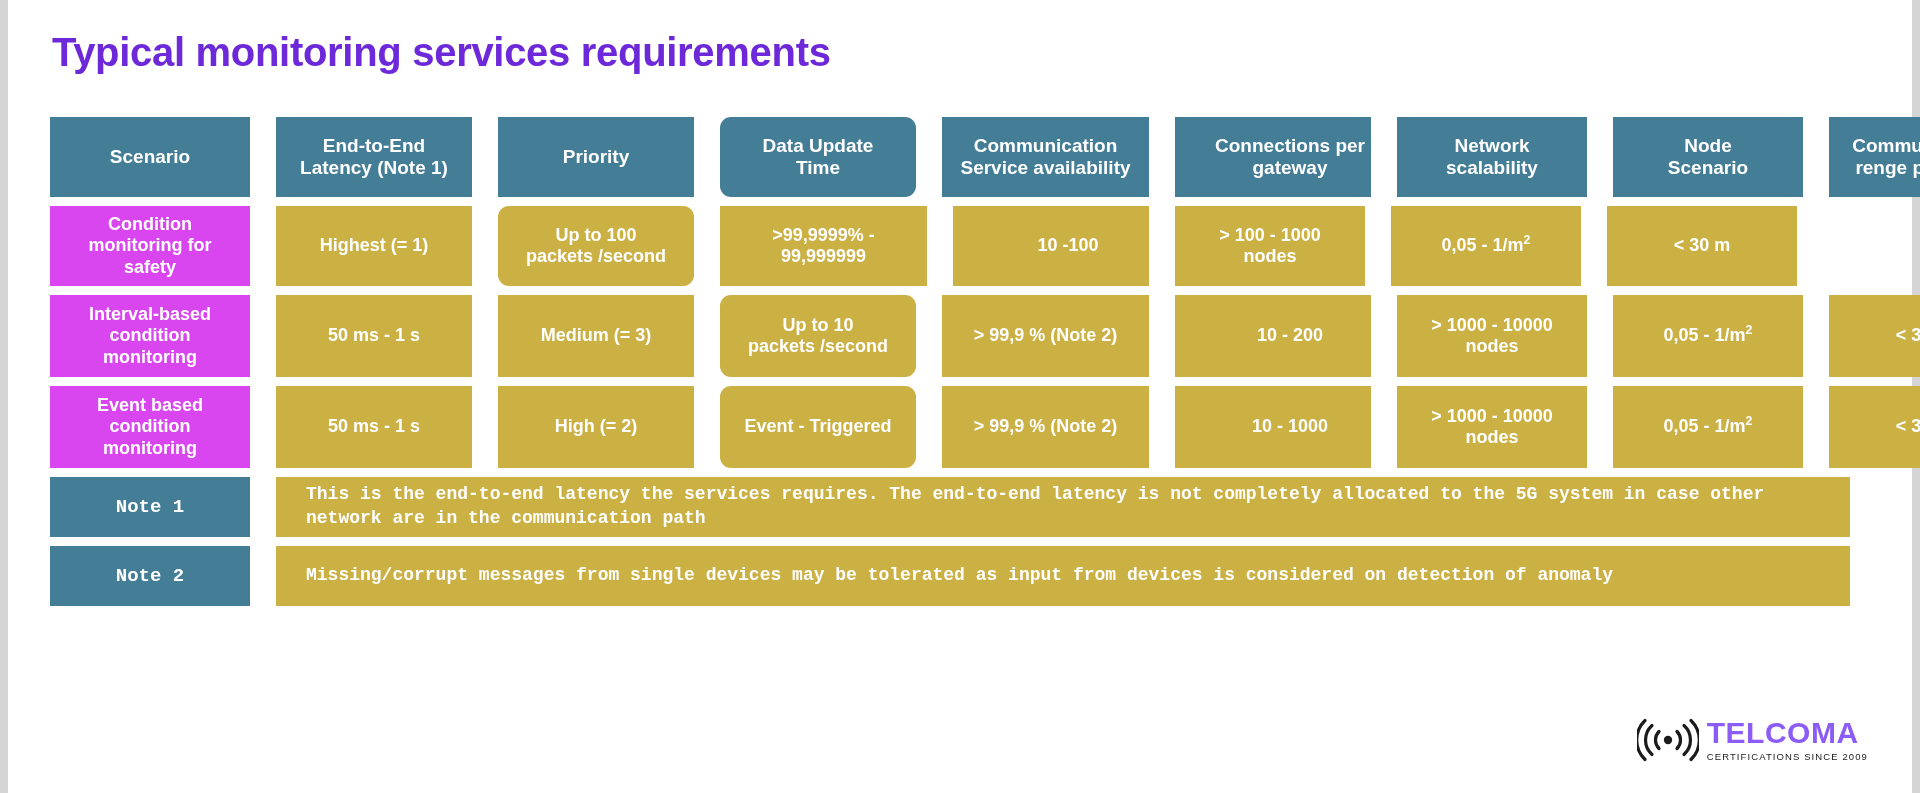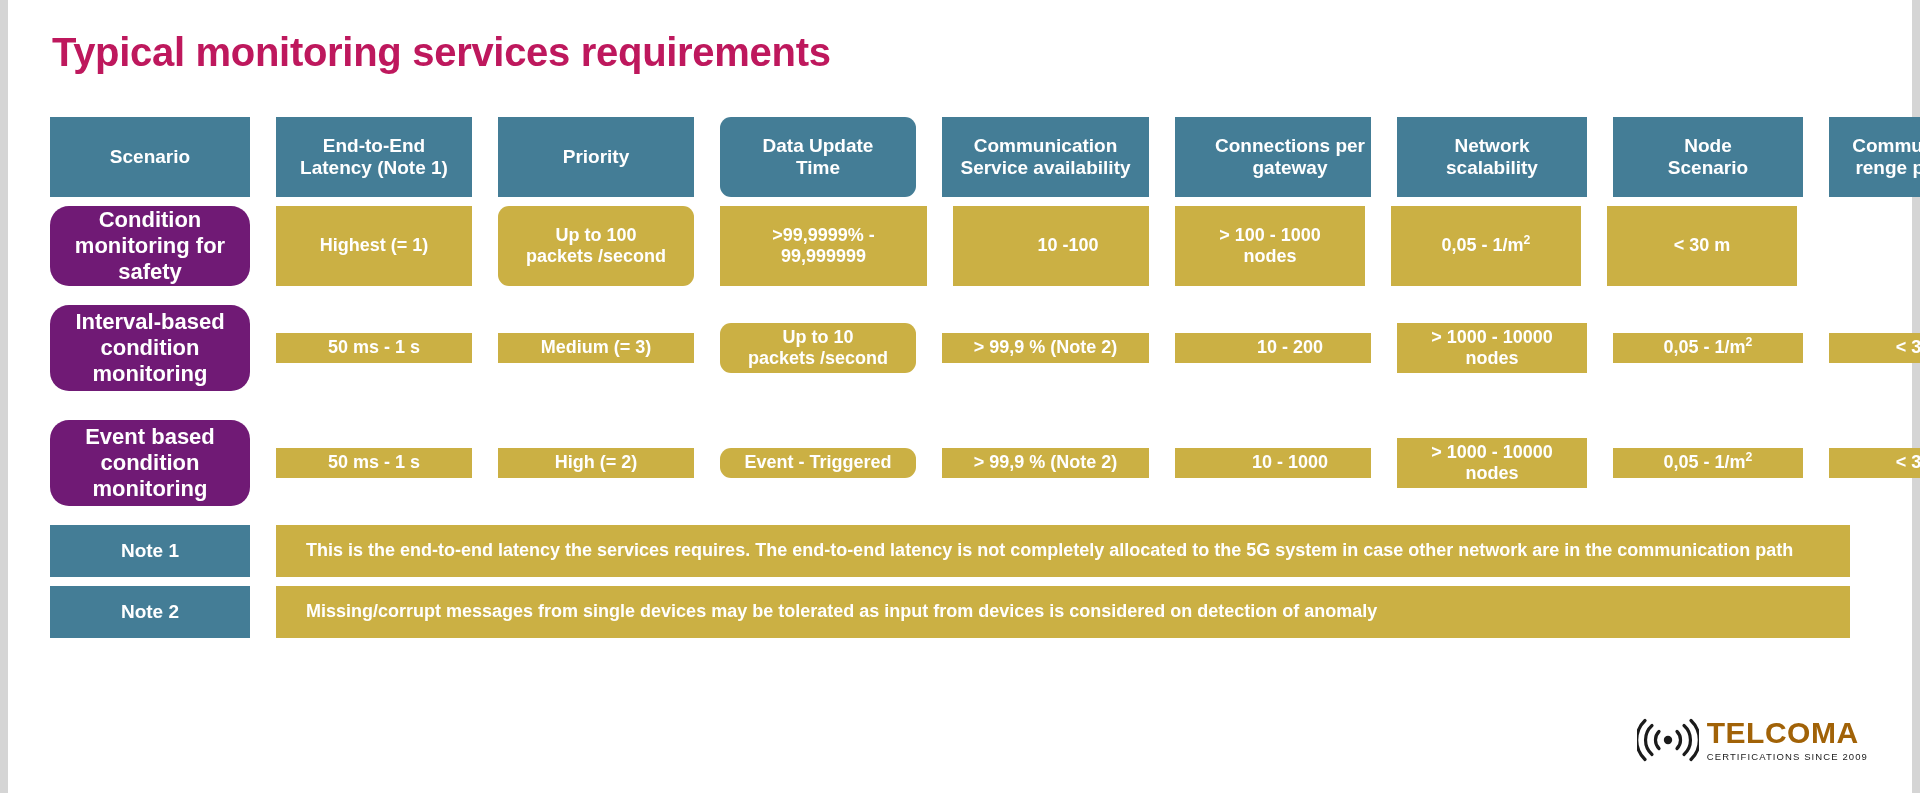--- a/index.html
+++ b/index.html
@@ -28,21 +28,21 @@
   }
   .edge-left { left: 0; }
   .edge-right { right: 0; }
 
   .title {
     position: absolute;
     left: 52px;
     top: 30px;
     font-size: 40px;
     font-weight: bold;
-    color: #be185d;
+    color: #6d28d9;
     letter-spacing: -0.3px;
     white-space: nowrap;
   }
 
   .table {
     position: absolute;
     left: 50px;
     top: 117px;
     width: 1800px;
   }
@@ -66,35 +66,34 @@
   }
 
   .head {
     background: #447d96;
   }
 
   .row-head { height: 80px; }
   .row-head .cell { font-size: 19px; }
 
   .row-data { height: 80px; }
-  .row-data.tall { height: 106px; align-items: center; }
+  .row-data.tall { height: 82px; }
 
   .scen {
-    background: #701a75;
-    font-size: 22px;
-    border-radius: 19px;
+    background: #d946ef;
+    font-size: 18px;
   }
 
   .val {
     background: #cbb044;
     font-weight: bold;
     font-size: 18px;
   }
 
-  .note-row { height: 52px; }
+  .note-row { height: 60px; font-family: Liberation Mono, monospace; }
   .note-label {
     background: #447d96;
     font-size: 19px;
     font-weight: bold;
   }
   .note-text {
     background: #cbb044;
     font-size: 18px;
     font-weight: bold;
     justify-content: flex-start;
@@ -132,21 +131,21 @@
   }
   .logo-text-wrap {
     display: flex;
     flex-direction: column;
     align-items: flex-start;
   }
   .logo-name {
     font-size: 30px;
     font-weight: bold;
     letter-spacing: 0.5px;
-    color: #a16207;
+    color: #8b5cf6;
     line-height: 1;
   }
   .logo-sub {
     font-size: 9.5px;
     letter-spacing: 1.1px;
     color: #1b1b1b;
     margin-top: 3px;
   }
 </style>
 </head>

